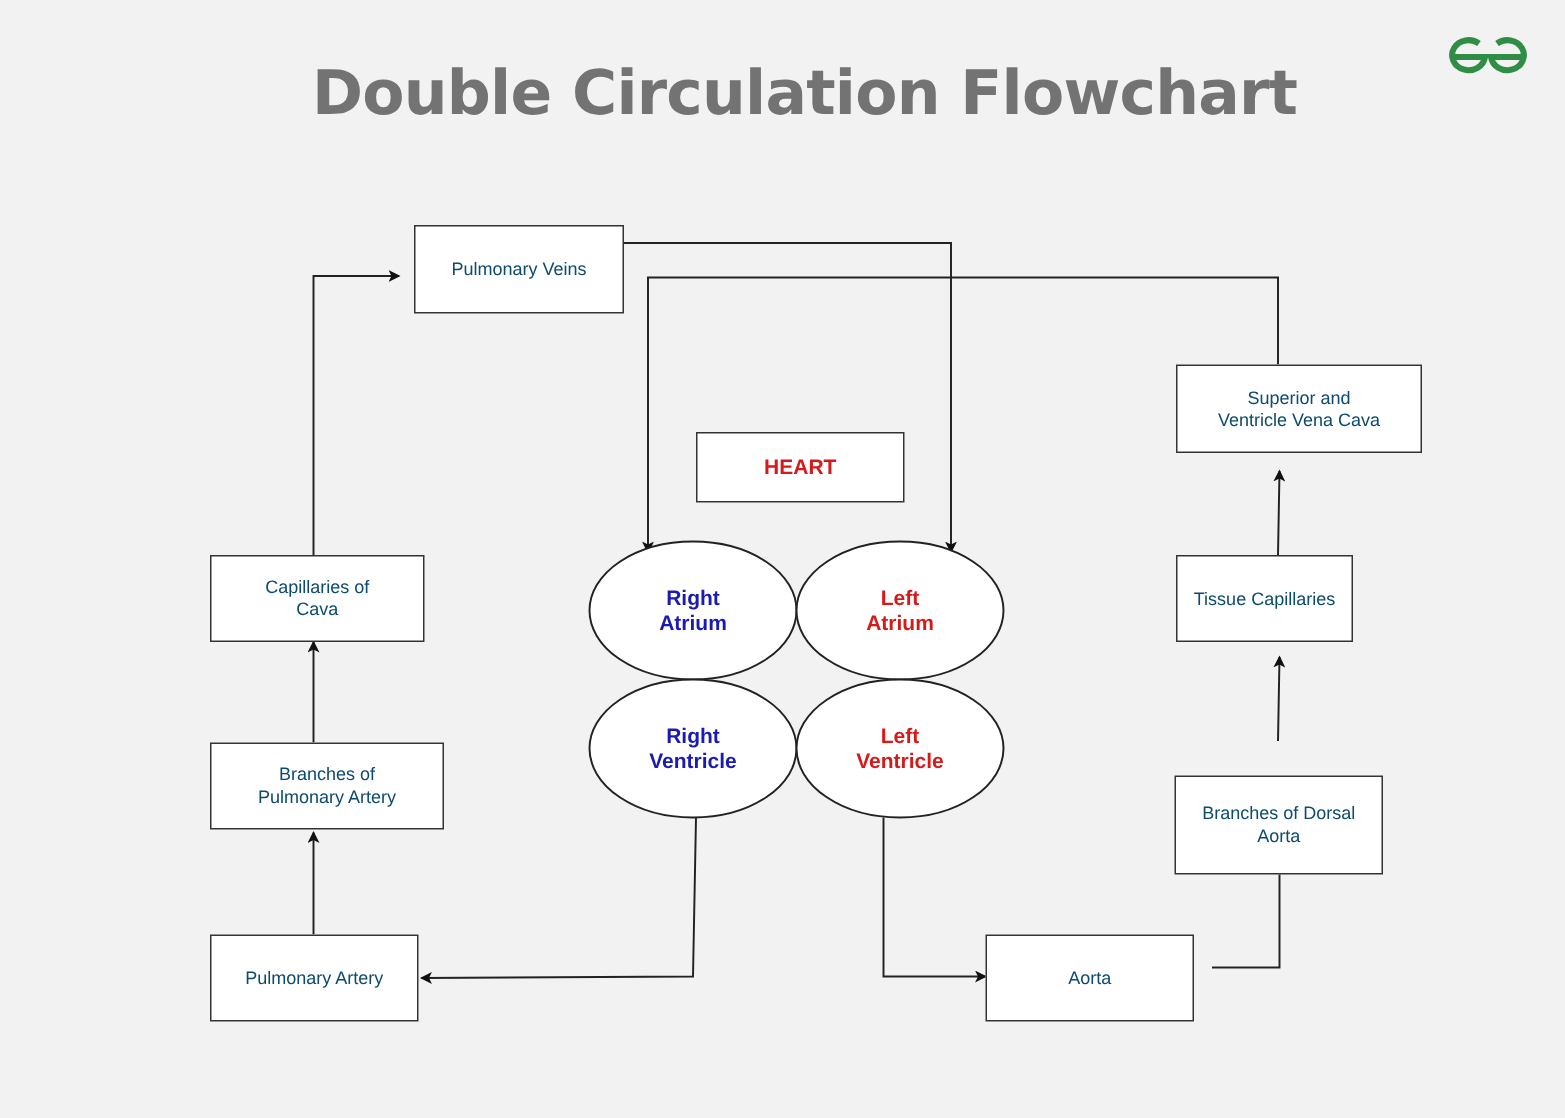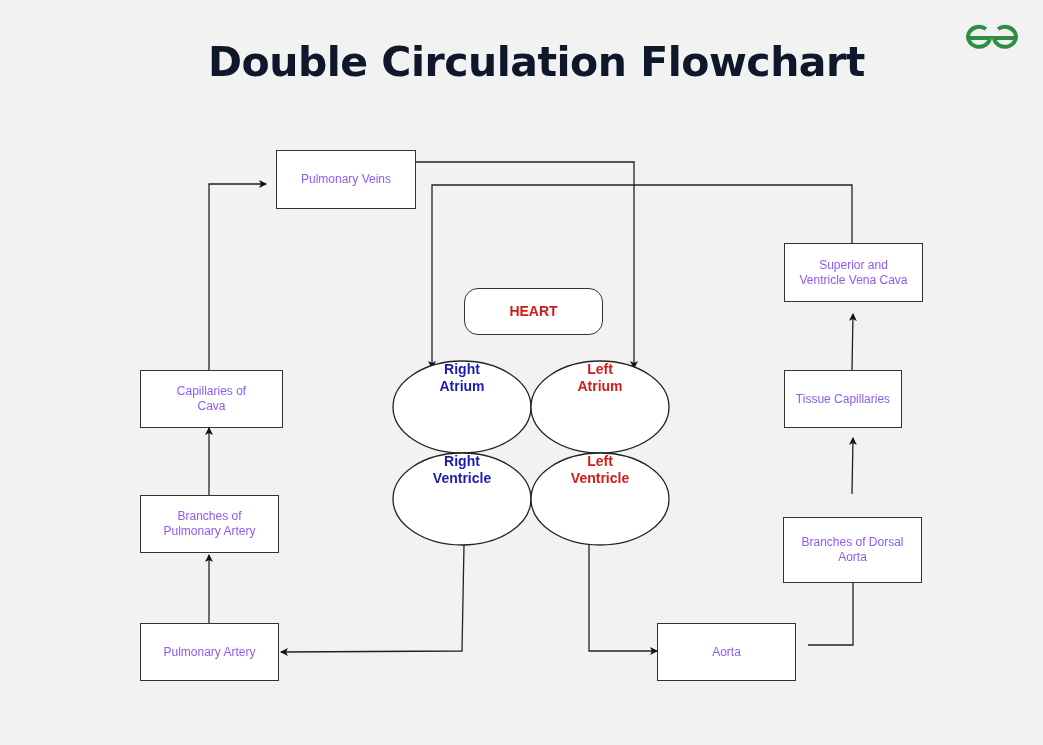--- a/index.html
+++ b/index.html
@@ -1,21 +1,21 @@
 <!DOCTYPE html>
 <html><head>
 <meta charset="utf-8">
 <style>
   html,body{margin:0;padding:0;}
   body{width:1043px;height:745px;background:#f2f2f2;position:relative;overflow:hidden;font-family:"Liberation Sans",sans-serif;}
-  .title{position:absolute;left:208px;top:38px;font-family:"DejaVu Sans",sans-serif;font-weight:bold;font-size:41px;color:#0f172a;letter-spacing:-0.5px;white-space:nowrap;}
+  .title{position:absolute;left:208px;top:38px;font-family:"DejaVu Sans",sans-serif;font-weight:bold;font-size:41px;color:#737373;letter-spacing:-0.5px;white-space:nowrap;}
   .logo{position:absolute;left:965px;top:24px;width:54px;height:28px;}
   svg.wires{position:absolute;left:0;top:0;}
-  .box{position:absolute;background:#fff;border:1.5px solid #333;box-sizing:border-box;display:flex;align-items:center;justify-content:center;text-align:center;font-size:12px;line-height:15px;color:#8b5cf6;}
-  .node-ell{position:absolute;display:flex;justify-content:center;text-align:center;font-weight:bold;font-size:14px;line-height:17px;}
+  .box{position:absolute;background:#fff;border:1.5px solid #333;box-sizing:border-box;display:flex;align-items:center;justify-content:center;text-align:center;font-size:12px;line-height:15px;color:#0c4a6e;}
+  .node-ell{position:absolute;display:flex;align-items:center;justify-content:center;text-align:center;font-weight:bold;font-size:14px;line-height:17px;}
   .heart{font-weight:bold;font-size:14px;}
 </style>
 </head>
 <body>
 
 <div class="title">Double Circulation Flowchart</div>
 
 <svg class="logo" viewBox="0 0 54 28">
   <path d="M4 14 H25 A11 10 0 1 1 21 5" fill="none" stroke="#2f8d46" stroke-width="4"></path>
   <path d="M50 14 H29 A11 10 0 1 0 33 5" fill="none" stroke="#2f8d46" stroke-width="4"></path>
@@ -54,37 +54,37 @@
     <ellipse cx="600" cy="407" rx="69" ry="46"></ellipse>
     <ellipse cx="462" cy="499" rx="69" ry="46"></ellipse>
     <ellipse cx="600" cy="499" rx="69" ry="46"></ellipse>
   </g>
 </svg>
 
 <div class="box" style="left:276px;top:150px;width:140px;height:59px;">
   <span>Pulmonary Veins</span>
 </div>
 
-<div class="box heart" style="left:464px;top:288px;width:139px;height:47px;color:#d61a1a;border-radius:14px;">
+<div class="box heart" style="left:464px;top:288px;width:139px;height:47px;color:#d61a1a;">
   <span>HEART</span>
 </div>
 
-<div class="box" style="left:784px;top:243px;width:139px;height:59px;">
+<div class="box" style="left:784px;top:243px;width:164px;height:59px;">
   <span><span>Superior and</span><br><span>Ventricle Vena Cava</span></span>
 </div>
 
 <div class="box" style="left:140px;top:370px;width:143px;height:58px;">
   <span><span>Capillaries of</span><br><span>Cava</span></span>
 </div>
 
 <div class="box" style="left:784px;top:370px;width:118px;height:58px;">
   <span>Tissue Capillaries</span>
 </div>
 
-<div class="box" style="left:140px;top:495px;width:139px;height:58px;">
+<div class="box" style="left:140px;top:495px;width:156px;height:58px;">
   <span><span>Branches of</span><br><span>Pulmonary Artery</span></span>
 </div>
 
 <div class="box" style="left:783px;top:494px;width:139px;height:66px;margin-top:23px;">
   <span><span>Branches of Dorsal</span><br><span>Aorta</span></span>
 </div>
 
 <div class="box" style="left:140px;top:623px;width:139px;height:58px;">
   <span>Pulmonary Artery</span>
 </div>

